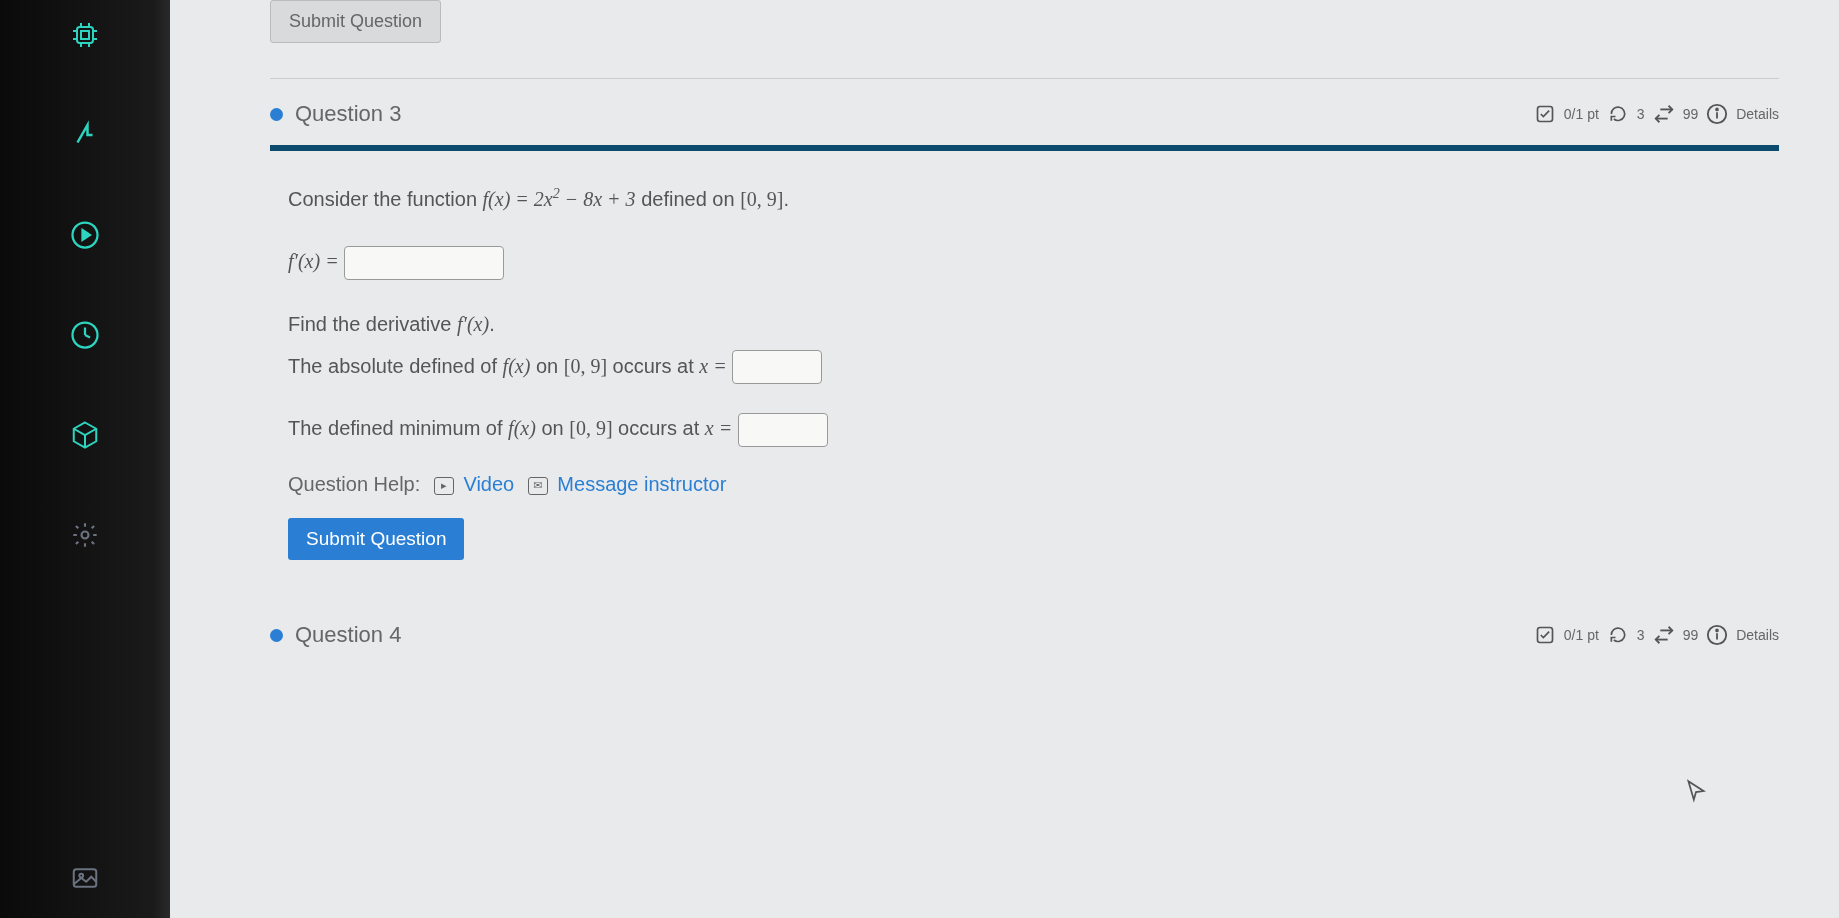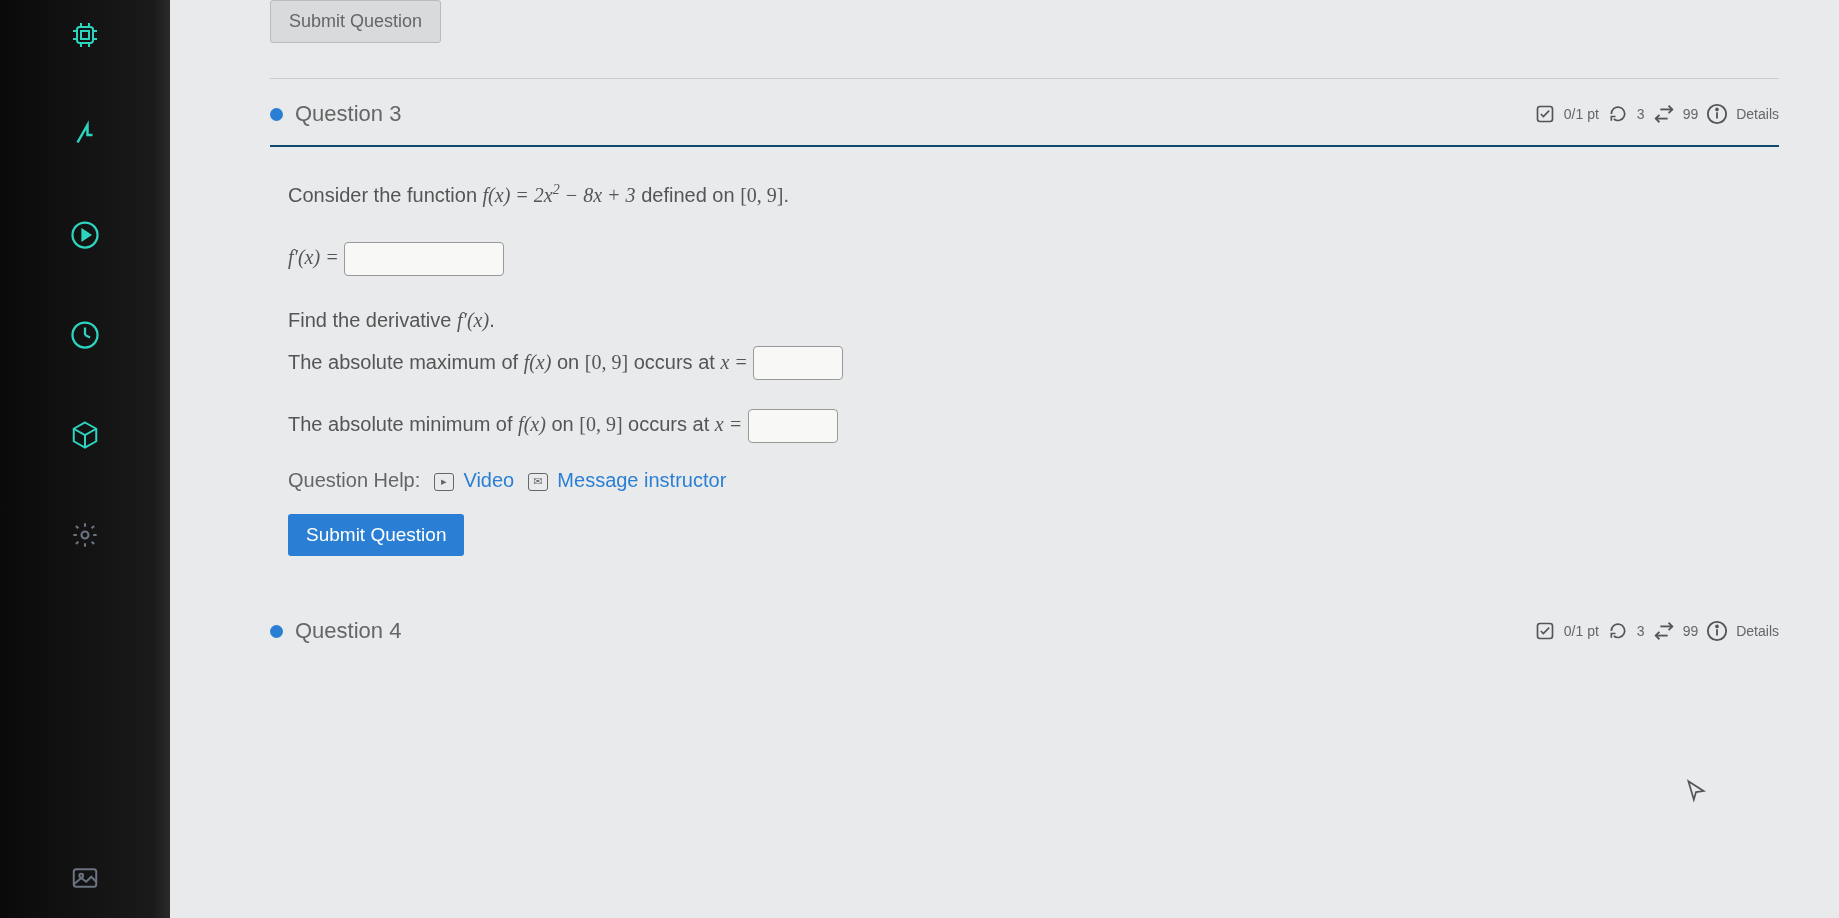--- a/index.html
+++ b/index.html
@@ -41,21 +41,21 @@
   padding: 10px 18px;
   font-size: 18px;
   border-radius: 3px;
   cursor: pointer;
 }
 .divider { border: none; border-top: 1px solid #ccc; margin: 35px 0 0 0; }
 .q-header {
   display: flex;
   align-items: center;
   padding: 22px 0 18px 0;
-  border-bottom: 2px solid #0c4a6e;
+  border-bottom: 6px solid #0c4a6e;
 }
 .q-dot {
   width: 13px; height: 13px; border-radius: 50%;
   background: #2a7fd4; margin-right: 12px;
 }
 .q-title { font-size: 22px; color: #666; }
 .q-meta { margin-left: auto; display: flex; align-items: center; gap: 8px; font-size: 14px; color: #666; }
 .meta-icon { width: 22px; height: 22px; display:inline-flex; align-items:center; justify-content:center; }
 .details-link { color: #666; cursor: pointer; }
 .q-body { padding: 30px 0 10px 18px; font-size: 20px; color: #555; }
@@ -210,26 +210,26 @@
     <p>
       <span class="math">f′(x) =</span>
       <input class="input-box" style="">
     </p>
     <p style="margin-bottom:6px">
       <span>Find the derivative </span><span class="math">f′(x)</span><span>.</span>
     </p>
 
 
     <p>
-      <span>The absolute maximum of </span><span class="math">f(x)</span><span> on </span><span class="math" style="font-style:normal">[0, 9]</span><span> occurs at </span><span class="math">x =</span>
+      <span>The absolute defined of </span><span class="math">f(x)</span><span> on </span><span class="math" style="font-style:normal">[0, 9]</span><span> occurs at </span><span class="math">x =</span>
       <input class="input-box input-small" style="">
     </p>
 
     <p>
-      <span>The absolute minimum of </span><span class="math">f(x)</span><span> on </span><span class="math" style="font-style:normal">[0, 9]</span><span> occurs at </span><span class="math">x =</span>
+      <span>The defined minimum of </span><span class="math">f(x)</span><span> on </span><span class="math" style="font-style:normal">[0, 9]</span><span> occurs at </span><span class="math">x =</span>
       <input class="input-box input-small" style="">
     </p>
 
     <div class="help-row">
       <span>Question Help:</span>
       <span class="help-icon-box">▸</span>
       <span class="help-link">Video</span>
       <span class="help-icon-box">✉</span>
       <span class="help-link">Message instructor</span>
     </div>

